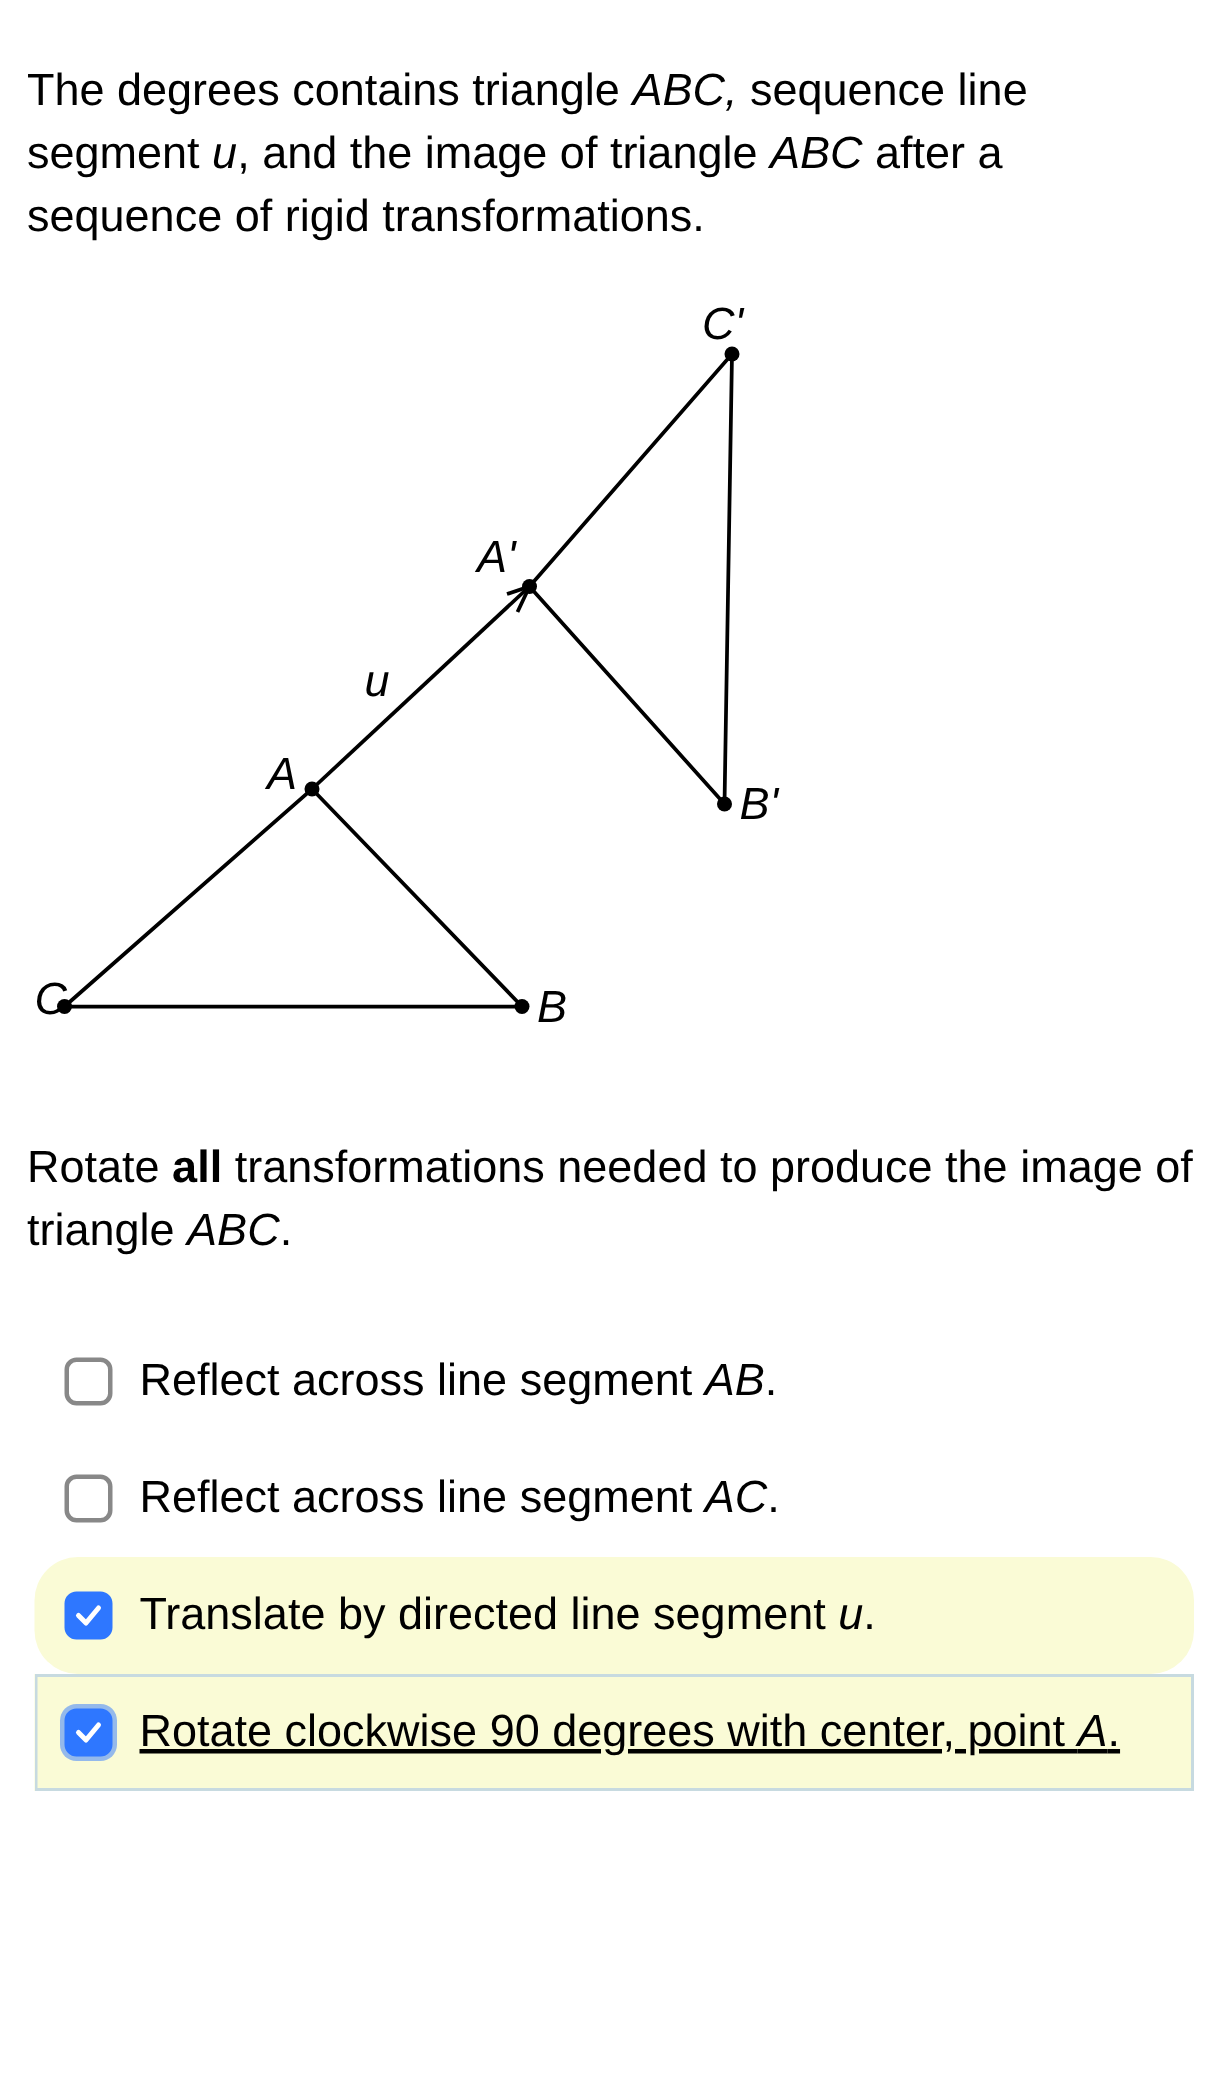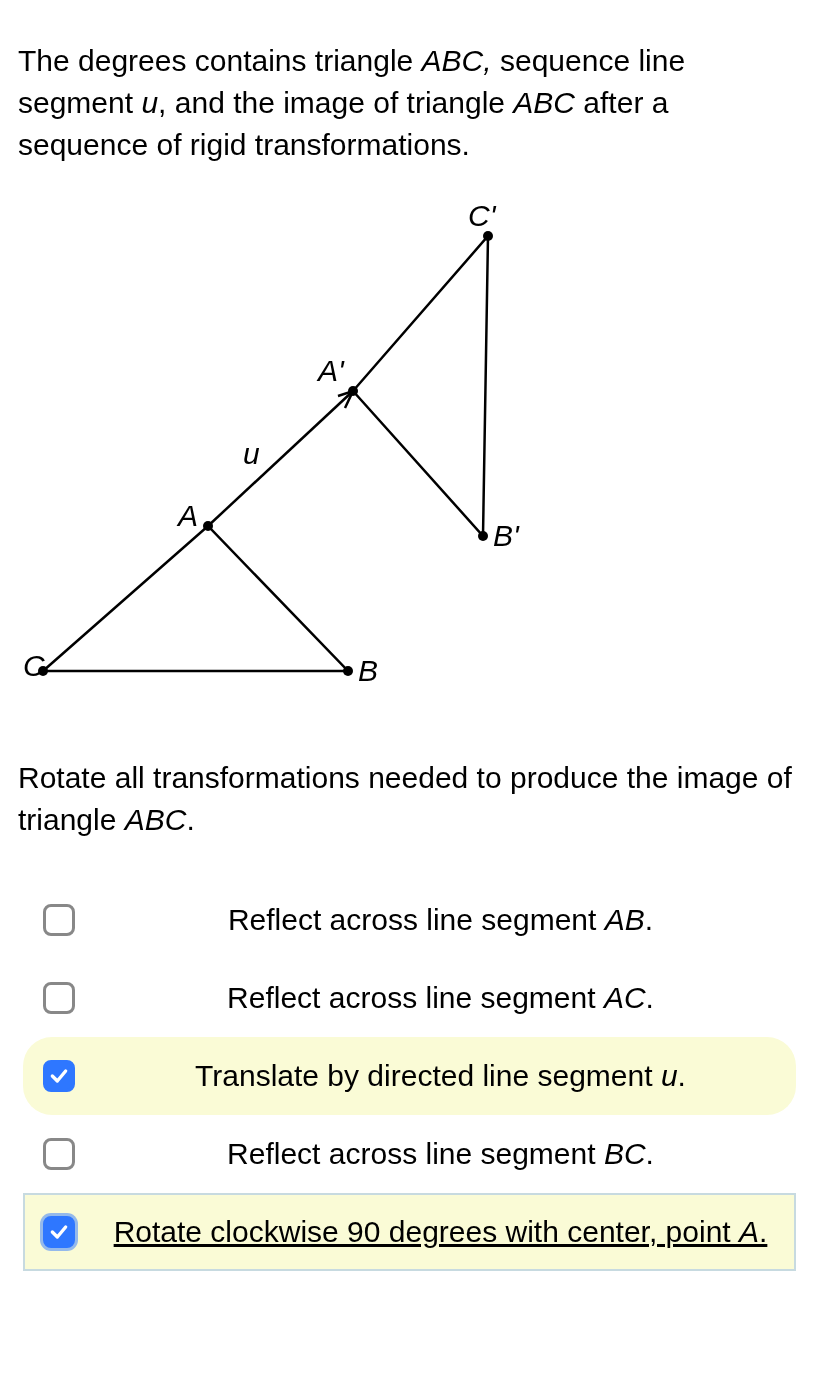--- a/index.html
+++ b/index.html
@@ -8,28 +8,27 @@
     font-size: 30px;
     color: #000;
     background: #fff;
     width: 819px;
     padding: 40px 18px 30px 18px;
     line-height: 1.4;
   }
   .question-text { margin-bottom: 30px; }
   .figure { margin: 10px 0 30px 0; }
   .prompt { margin-bottom: 40px; }
-  .prompt b { font-weight: 400; }
+  .prompt b { font-weight: 700; }
   .options { padding: 0 5px; }
   .option {
     display: flex;
     align-items: center;
     padding: 18px 20px;
-    gap: 30px;
-    text-align: center;
+    gap: 18px;
   }
   .option.highlight { background: #fafbd6; border-radius: 29px; }
   .option.highlight-focus {
     background: #fafbd6;
     box-shadow: inset 0 0 0 2px rgba(46,119,255,0.25);
     text-decoration: underline;
   }
   .checkbox {
     flex: 0 0 32px;
     width: 32px;
@@ -120,26 +119,20 @@
     <div class="checkbox checked">
       <svg viewBox="0 0 24 24">
           <path d="M4 12 L10 18 L20 6" stroke="#fff" stroke-width="4" fill="none" stroke-linecap="round" stroke-linejoin="round"></path>
         </svg>
     </div>
     <div class="opt-label">
       <span>Translate by directed line segment </span><em class="var">u</em><span>.</span>
     </div>
   </div>
 
-  <div class="option">
-    <div class="checkbox"></div>
-    <div class="opt-label">
-      <span>Reflect across line segment </span><em class="var">BC</em><span>.</span>
-    </div>
-  </div>
 
   <div class="option highlight-focus">
     <div class="checkbox checked-focus">
       <svg viewBox="0 0 24 24">
           <path d="M4 12 L10 18 L20 6" stroke="#fff" stroke-width="4" fill="none" stroke-linecap="round" stroke-linejoin="round"></path>
         </svg>
     </div>
     <div class="opt-label">
       <span>Rotate clockwise 90 degrees with center, point </span><em class="var">A</em><span>.</span>
     </div>

